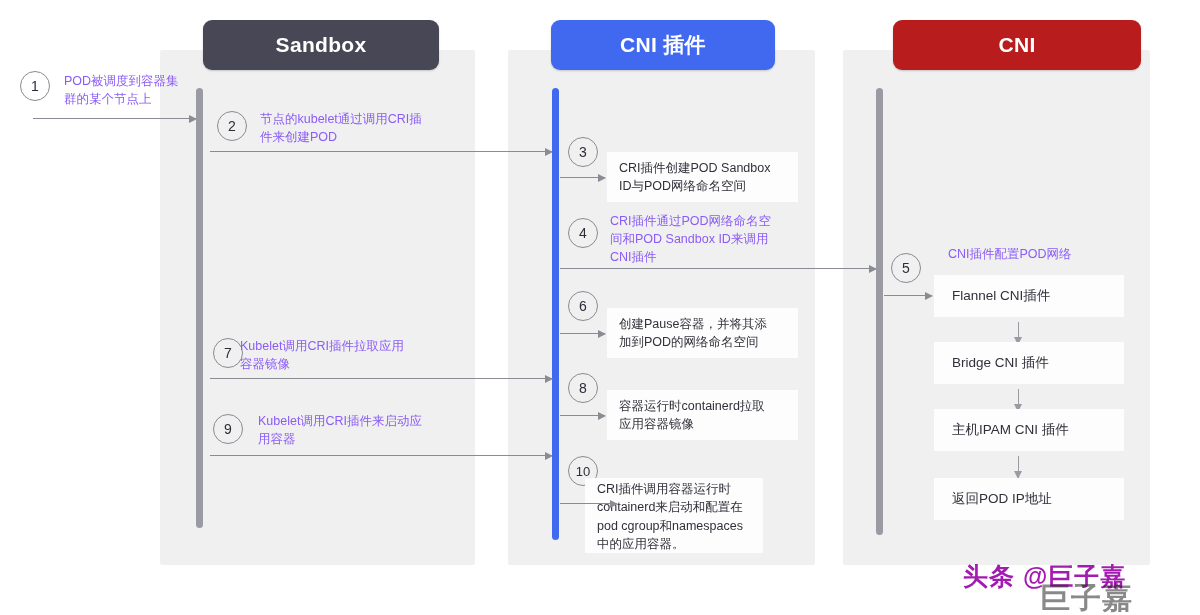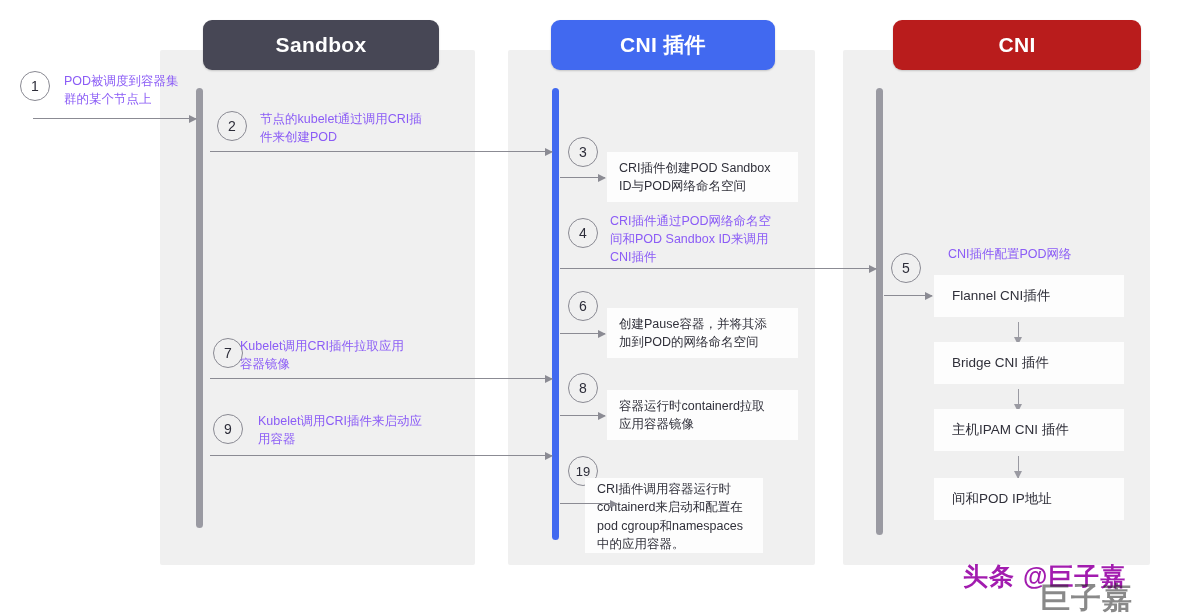--- a/index.html
+++ b/index.html
@@ -206,21 +206,21 @@
   <div class="arrow-v" style="left:1018px; top:322px; height:22px;"></div>
   <div class="stackbox" style="left:934px; top:342px; width:190px; height:42px;text-align:center;">
     <span>Bridge CNI 插件</span>
   </div>
   <div class="arrow-v" style="left:1018px; top:389px; height:22px;"></div>
   <div class="stackbox" style="left:934px; top:409px; width:190px; height:42px;">
     <span>主机IPAM CNI 插件</span>
   </div>
   <div class="arrow-v" style="left:1018px; top:456px; height:22px;"></div>
   <div class="stackbox" style="left:934px; top:478px; width:190px; height:42px;">
-    <span>间和POD IP地址</span>
+    <span>返回POD IP地址</span>
   </div>
 
   <div class="step-circle" style="left:568px; top:291px;">
     <span>6</span>
   </div>
   <div class="msgbox" style="left:607px; top:308px; width:191px; height:50px;"><span>创建Pause容器，并将其添
 加到POD的网络命名空间</span></div>
   <div class="arrow-h" style="left:560px; top:333px; width:45px;"></div>
 
   <div class="step-circle" style="left:213px; top:338px;">
@@ -238,21 +238,21 @@
   <div class="arrow-h" style="left:560px; top:415px; width:45px;"></div>
 
   <div class="step-circle" style="left:213px; top:414px;">
     <span>9</span>
   </div>
   <div class="note" style="left:258px; top:412px; width:210px;"><span>Kubelet调用CRI插件来启动应
 用容器</span></div>
   <div class="arrow-h" style="left:210px; top:455px; width:342px;"></div>
 
   <div class="step-circle" style="left:568px; top:456px;">
-    <span style="font-size:13px;">19</span>
+    <span style="font-size:13px;">10</span>
   </div>
   <div class="msgbox" style="left:585px; top:478px; width:178px; height:75px; align-items:center; padding-top:8px;"><span>CRI插件调用容器运行时
 containerd来启动和配置在
 pod cgroup和namespaces
 中的应用容器。</span></div>
   <div class="arrow-h" style="left:560px; top:503px; width:57px;"></div>
 
   <div class="watermark" style="left:963px; top:560px;"><span>头条 @巨子嘉</span></div>
   <div class="watermark ghost" style="left:1040px; top:578px;"><span>巨子嘉</span></div>
 

